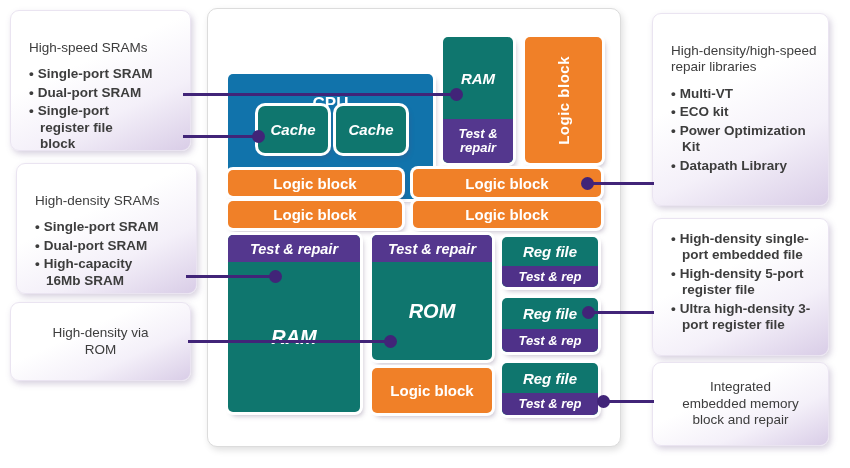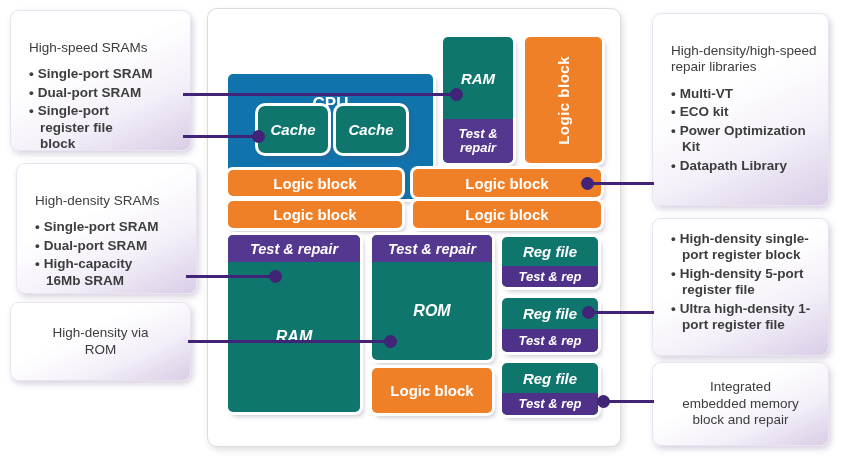--- a/index.html
+++ b/index.html
@@ -49,21 +49,21 @@
   .cpu { font-size:17px; align-items:flex-start; padding-top:20px; }
   .cache { font-size:15px; border-radius:7px; }
   .split { flex-direction:column; padding:0; overflow:hidden; }
   .split .top { flex:1; width:100%; display:flex; align-items:center; justify-content:center; font-size:15px; }
   .split .bot { width:100%; display:flex; align-items:center; justify-content:center; font-size:13px; line-height:1.05; }
   .vblock { font-size:15px; }
   .vtext { writing-mode:vertical-rl; transform:rotate(180deg); letter-spacing:.5px; }
   .lbar { font-size:15px; }
   .hdrblk { flex-direction:column; padding:0; justify-content:flex-start; }
   .hdrblk .hdr { width:100%; height:27px; display:flex; align-items:center; justify-content:center; font-size:14.5px; background:#54378e; border-radius:5px 5px 0 0; }
-  .hdrblk .body { flex:1; width:100%; display:flex; align-items:center; justify-content:center; font-size:16px; }
+  .hdrblk .body { flex:1; width:100%; display:flex; align-items:center; justify-content:center; font-size:20px; }
 
   
   .line { position:absolute; height:3px; background:#412478; z-index:30; }
   .dot  { position:absolute; width:13px; height:13px; border-radius:50%; background:#412478; z-index:31; }
 </style>
 </head>
 <body>
 
 <div class="page">
 
@@ -94,23 +94,23 @@
     <ul>
       <li>Multi-VT</li>
       <li>ECO kit</li>
       <li>Power Optimization Kit</li>
       <li>Datapath Library</li>
     </ul>
   </div>
 
   <div class="callout" style="left:652px; top:218px; width:177px; height:138px; padding-top:12px;">
     <ul>
-      <li>High-density single-port register block</li>
+      <li>High-density single-port embedded file</li>
       <li>High-density 5-port register file</li>
-      <li>Ultra high-density 1-port register file</li>
+      <li>Ultra high-density 3-port register file</li>
     </ul>
   </div>
 
   <div class="callout center-text" style="left:652px; top:362px; width:177px; height:84px;">
     <div style="max-width:128px;">Integrated embedded memory block and repair</div>
   </div>
 
   <div class="chip-container"></div>
 
   <div class="blk blue cpu" style="left:228px; top:38px; width:205px; height:125px;margin-top:36px;">

